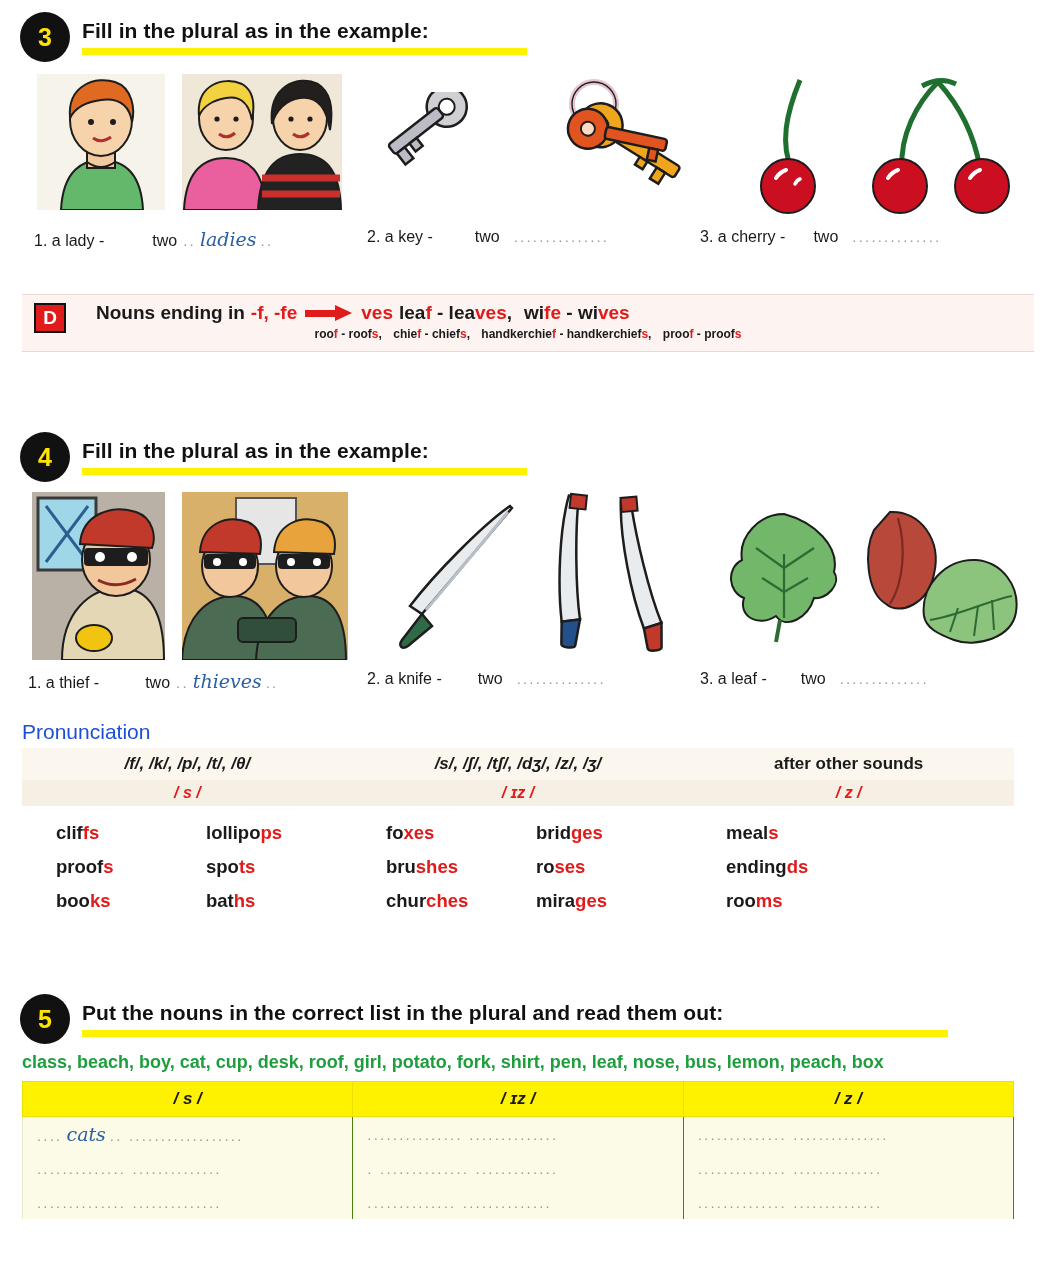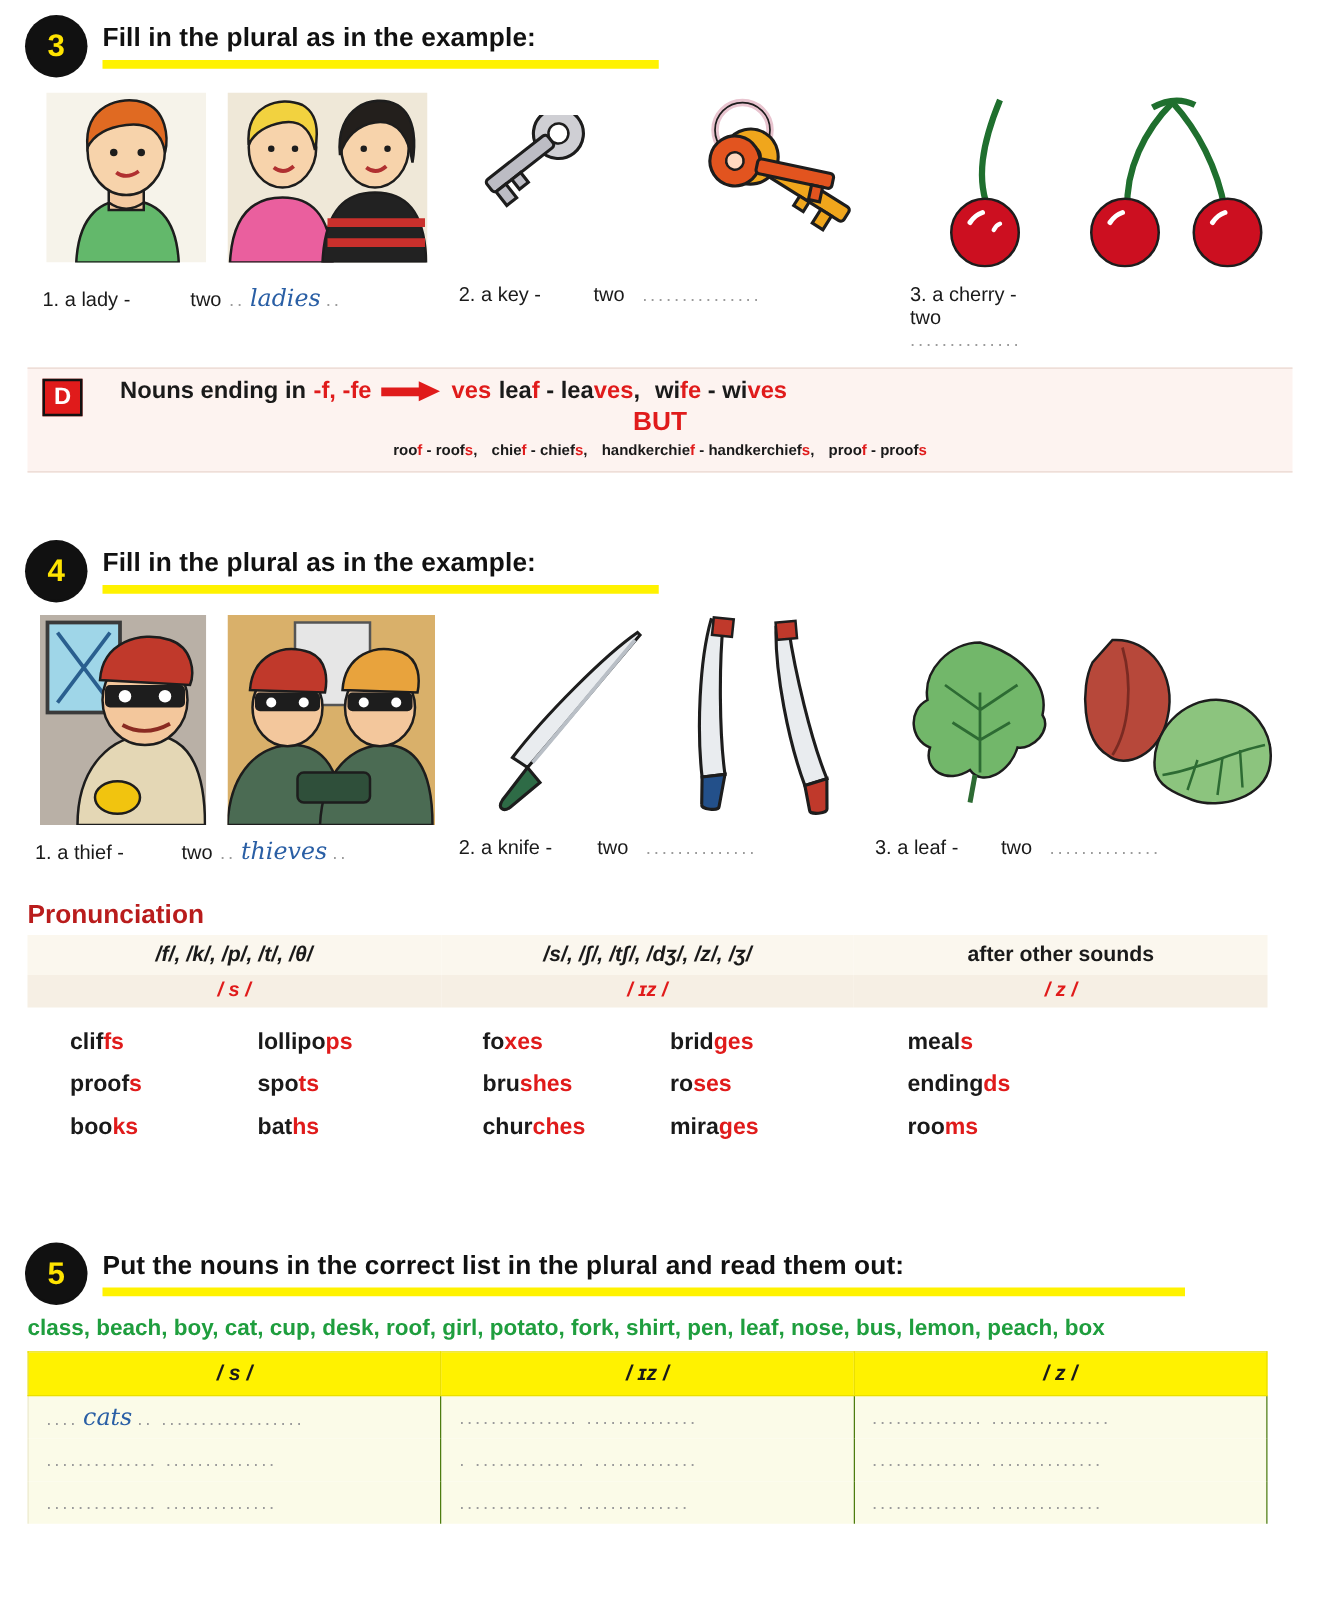--- a/index.html
+++ b/index.html
@@ -139,22 +139,22 @@
     content: "";
     position: absolute;
     left: 30px; top: -1px;
     border-left: 17px solid #e01b1b;
     border-top: 8px solid transparent;
     border-bottom: 8px solid transparent;
   }
 
   
   .pron-title {
-    color: #b91c1c;
-    font-weight: bold;
+    color: #1d4ed8;
+    font-weight: normal;
     font-size: 21px;
     margin-top: 14px;
   }
   .pron-table {
     margin-top: 4px;
     width: 100%;
     border-collapse: collapse;
   }
   .pron-table td { vertical-align: top; }
   .pron-head {
@@ -321,39 +321,38 @@
         <span class="two-word" style="margin-left:48px;">two</span>
         <span class="dots" style="margin-left:6px;">..</span>
         <span class="hand">ladies</span>
         <span class="dots">..</span>
       </div>
       <div class="ans-item" style="position:absolute; left:345px;">
         <span class="ans-label"><span>2.</span>&nbsp;<span>a key -</span></span>
         <span class="two-word" style="margin-left:42px;">two</span>
         <span class="dots" style="margin-left:14px;">...............</span>
       </div>
-      <div class="ans-item" style="position:absolute; left:678px;flex-direction:column;">
+      <div class="ans-item" style="position:absolute; left:678px;">
         <span class="ans-label"><span>3.</span>&nbsp;<span>a cherry -</span></span>
         <span class="two-word" style="margin-left:28px;">two</span>
         <span class="dots" style="margin-left:14px;">..............</span>
       </div>
     </div>
   </div>
 
   <div class="rule" style="position:absolute; left:22px; top:284px; width:992px;">
     <div class="dbadge">D</div>
     <div class="rule-line1">
       <span>Nouns ending in</span>
       <span class="red">-f, -fe</span>
       <span class="arrow"></span>
       <span class="red">ves</span>
       <span style=""><span>lea</span><span class="red">f</span> <span>-</span> <span>lea</span><span class="red">ves</span>,</span>
       <span style="margin-left:6px;"><span>wi</span><span class="red">fe</span> <span>-</span> <span>wi</span><span class="red">ves</span></span>
     </div>
-    <div class="rule-but">BUT</div>
     <div class="rule-line3">
       <span><span>roo</span><span class="red">f</span> <span>-</span> <span>roof</span><span class="red">s</span>,</span>
       <span style="margin-left:8px;"><span>chie</span><span class="red">f</span> <span>-</span> <span>chief</span><span class="red">s</span>,</span>
       <span style="margin-left:8px;"><span>handkerchie</span><span class="red">f</span> <span>-</span> <span>handkerchief</span><span class="red">s</span>,</span>
       <span style="margin-left:8px;"><span>proo</span><span class="red">f</span> <span>-</span> <span>proof</span><span class="red">s</span></span>
     </div>
   </div>
 
   <div style="position:absolute; left:22px; top:434px; width:1012px;">
 

